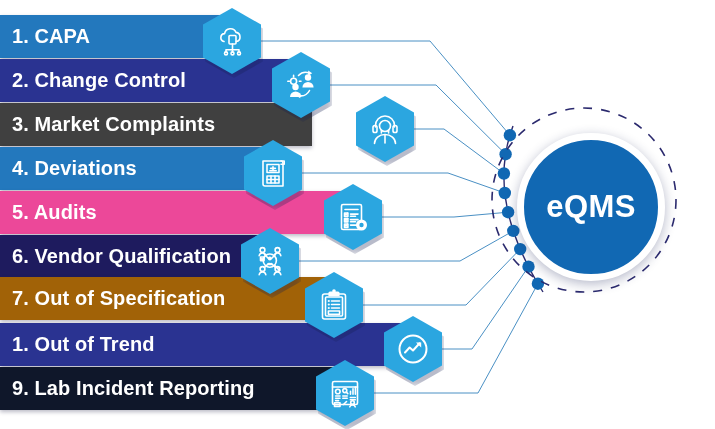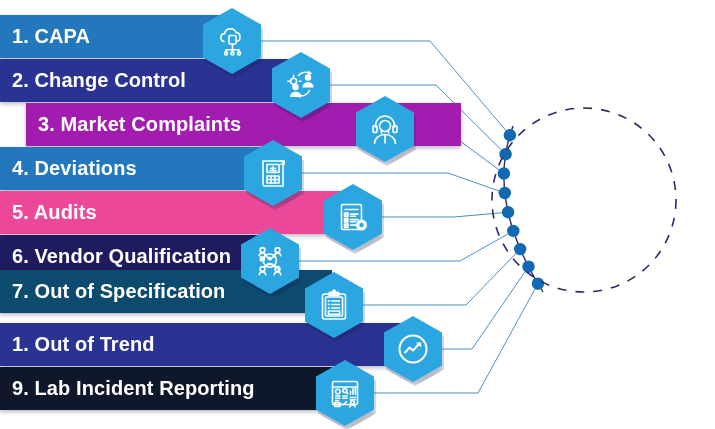--- a/index.html
+++ b/index.html
@@ -135,33 +135,33 @@
     <circle cx="97" cy="97" r="92" fill="none" stroke="#2b2a6e" stroke-width="1.6" stroke-dasharray="9 9" stroke-linecap="butt"></circle>
   </svg>
 
   <div id="bars">
       <div class="bar" style="top: 15px; width: 232px; background: rgb(35, 120, 189);">
         <span class="bar-label">1. CAPA</span>
       </div>
       <div class="bar" style="top: 59px; width: 300px; background: rgb(42, 51, 145);">
         <span class="bar-label">2. Change Control</span>
       </div>
-      <div class="bar" style="top: 103px; width: 435px; background: #a21caf; margin-left: 26px;">
+      <div class="bar" style="top: 103px; width: 312px; background: #404040;">
         <span class="bar-label">3. Market Complaints</span>
       </div>
       <div class="bar" style="top: 147px; width: 272px; background: rgb(35, 120, 189);">
         <span class="bar-label">4. Deviations</span>
       </div>
       <div class="bar" style="top: 191px; width: 350px; background: #ec4899;">
         <span class="bar-label">5. Audits</span>
       </div>
       <div class="bar" style="top: 235px; width: 266px; background: rgb(30, 27, 94);">
         <span class="bar-label">6. Vendor Qualification</span>
       </div>
-      <div class="bar" style="top: 270px; width: 332px; background: #0c4a6e;">
+      <div class="bar" style="top: 277px; width: 332px; background: #a16207;">
         <span class="bar-label">7. Out of Specification</span>
       </div>
       <div class="bar" style="top: 323px; width: 410px; background: rgb(42, 51, 145);">
         <span class="bar-label">1. Out of Trend</span>
       </div>
       <div class="bar" style="top: 367px; width: 340px; background: #0f172a;">
         <span class="bar-label">9. Lab Incident Reporting</span>
       </div>
     </div>
 
@@ -304,14 +304,17 @@
       <path stroke="#ffffff" fill="none" stroke-width="1.6" stroke-linecap="round" stroke-linejoin="round" d="M22.3 21.5h5M22.3 23.8h5"></path>
       <rect stroke="#ffffff" fill="none" stroke-width="1.6" stroke-linecap="round" stroke-linejoin="round" x="6.5" y="26.8" width="5.5" height="3.6"></rect>
       <circle stroke="#ffffff" fill="none" stroke-width="1.6" stroke-linecap="round" stroke-linejoin="round" cx="24.5" cy="26.5" r="1.8"></circle>
       <path stroke="#ffffff" fill="none" stroke-width="1.6" stroke-linecap="round" stroke-linejoin="round" d="M21.8 30.8a2.9 2.9 0 0 1 5.4 0"></path>
       <path stroke="#ffffff" fill="none" stroke-width="1.6" stroke-linecap="round" stroke-linejoin="round" d="M15.5 28.5l3-3"></path>
     </svg>
         </span>
       </div>
     </div>
 
+  <div class="core-circle">
+    <span class="core-label">eQMS</span>
+  </div>
 
 </div>
 
 </body></html>

